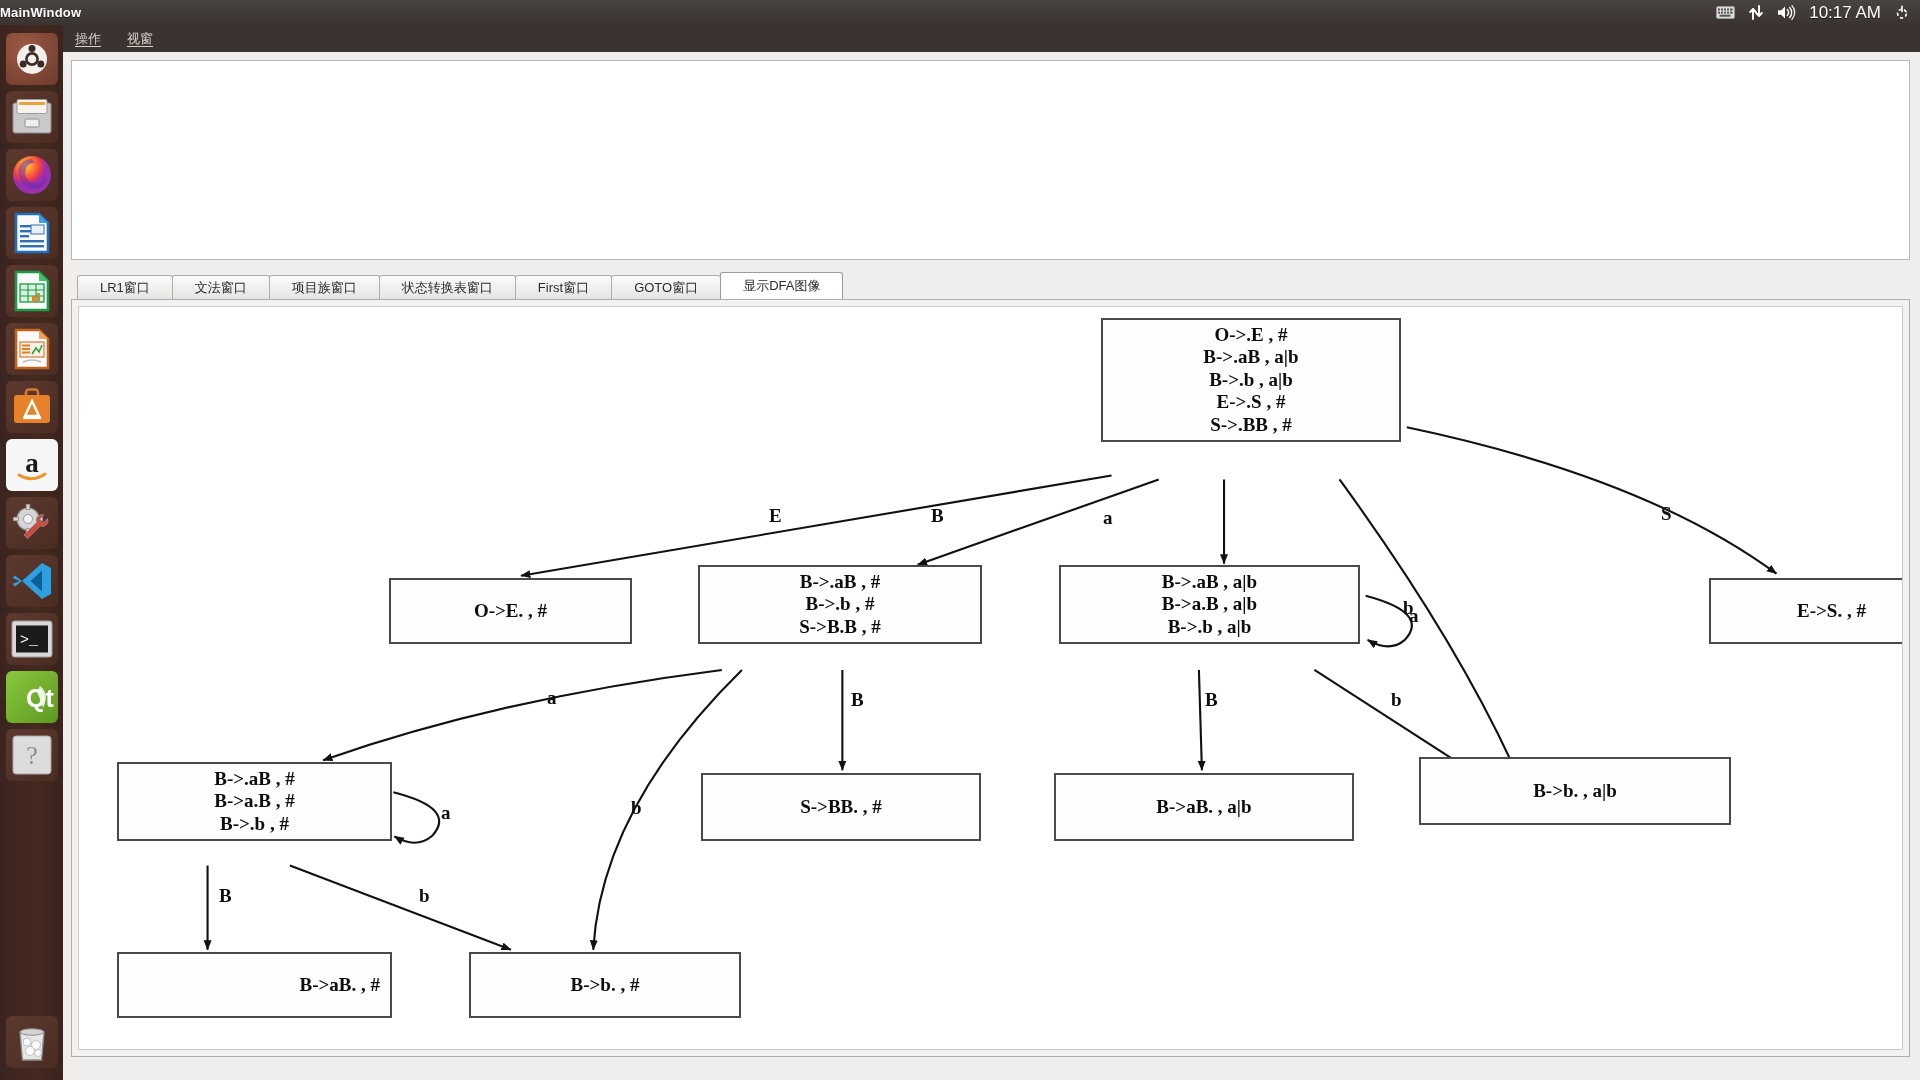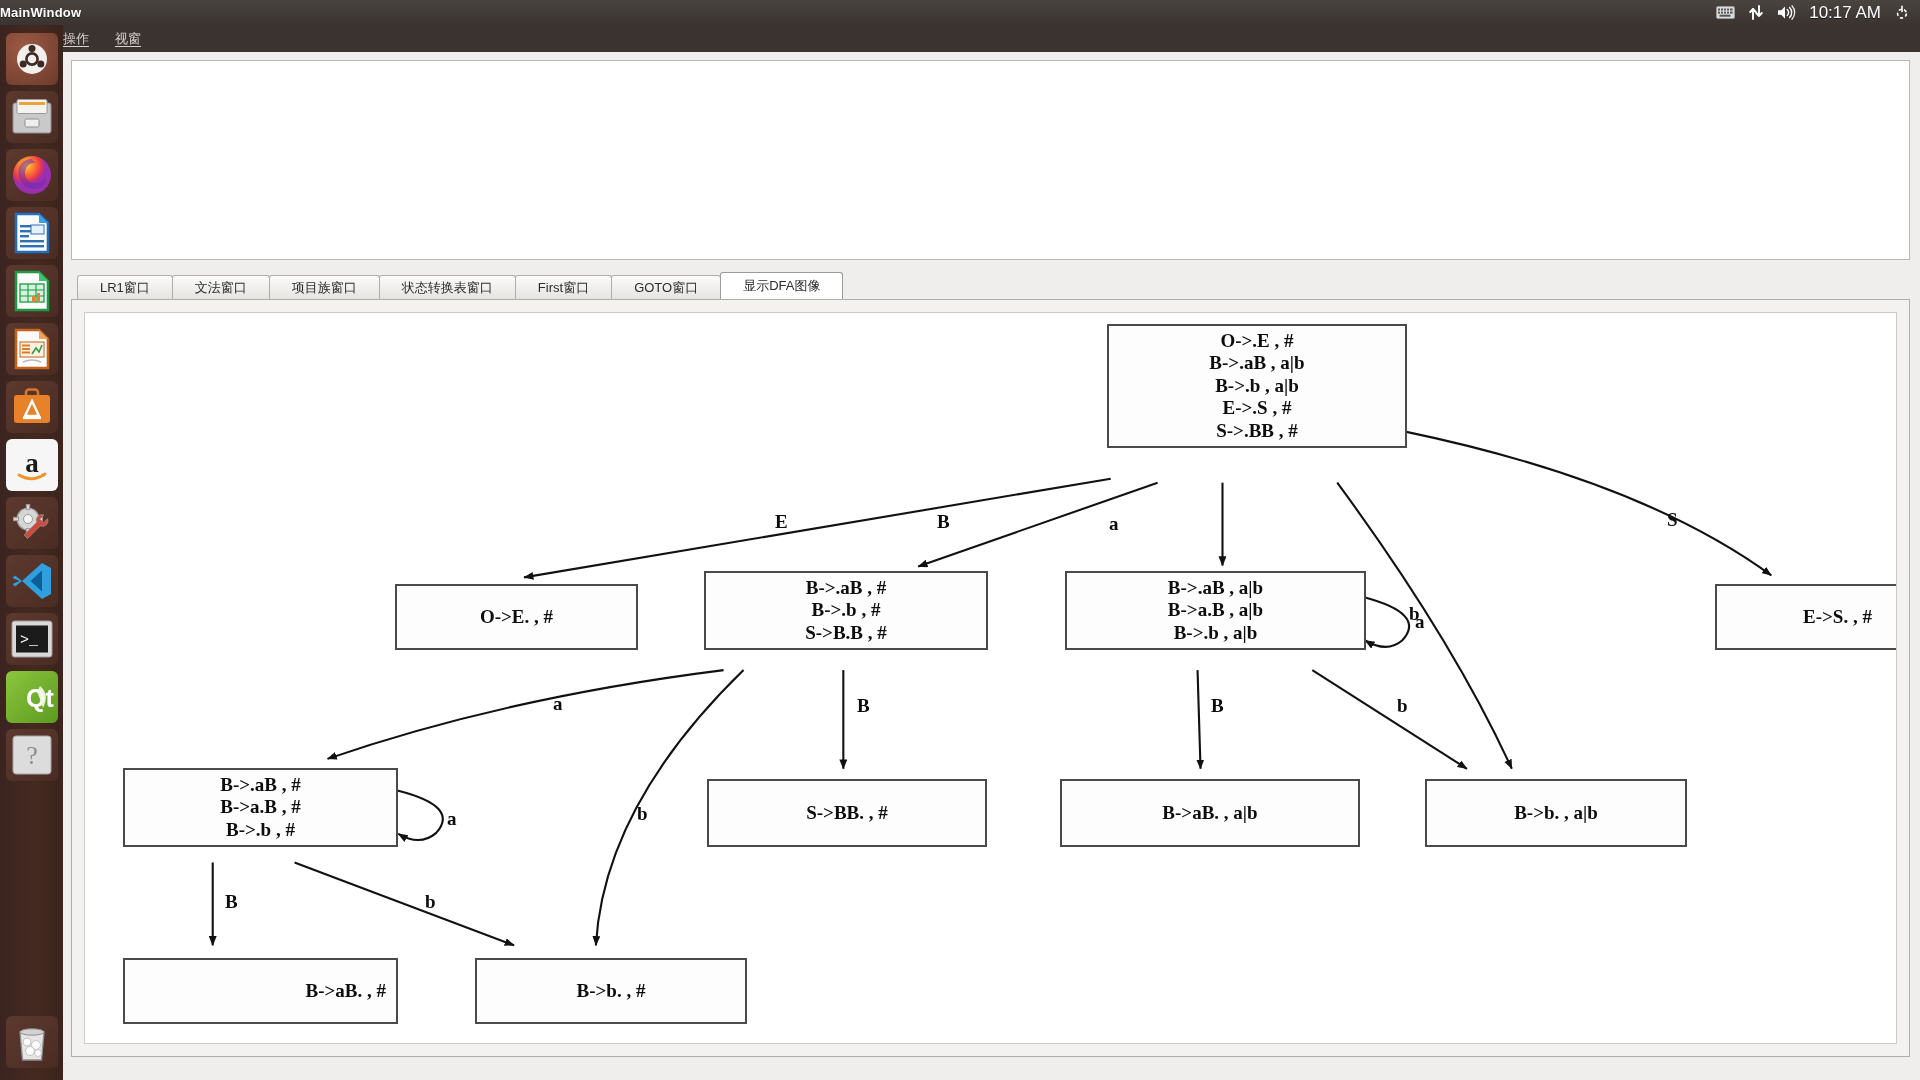--- a/index.html
+++ b/index.html
@@ -43,21 +43,21 @@
   .lnk svg, .lnk .glyph { display:block; }
   #trash-slot { position:absolute; left:0; bottom:6px; width:63px; }
 
   
   #app-window {
     position:absolute; left:63px; top:25px; width:1857px; height:1055px;
     background:#efeeec;
   }
   #menubar {
     height:27px; background:#3a3330; display:flex; align-items:center;
-    padding-left:0; gap:26px;
+    padding-left:12px; gap:26px;
   }
   .menu-item {
     font-size:13px; color:#d8d2cc; text-decoration:underline;
     text-underline-offset:3px; cursor:default;
   }
   #window-body {
     position:absolute; left:0; top:27px; width:1857px; height:1028px;
     background:#efeeec; padding:8px 10px 8px 8px;
   }
 
@@ -90,21 +90,21 @@
     border-color:#9d9b98;
     position:relative; z-index:3;
   }
 
   
   #tabpage {
     position:relative;
     height:758px;
     background:#f3f2f0;
     border:1px solid #b0aeab;
-    padding:12px;
+    padding:6px;
   }
   #dfa-canvas {
     position:relative;
     width:100%; height:100%;
     background:#ffffff;
     border:1px solid #cdcbc8;
     overflow:hidden;
   }
   #dfa-svg { position:absolute; left:0; top:0; width:100%; height:100%; }
 
@@ -446,21 +446,21 @@
         </div>
 
         <div class="node" style="left:622px; top:466px; width:280px; height:68px;">
           <span class="ln">S-&gt;BB. , #</span>
         </div>
 
         <div class="node" style="left:975px; top:466px; width:300px; height:68px;">
           <span class="ln">B-&gt;aB. , a|b</span>
         </div>
 
-        <div class="node" style="left:1340px; top:466px; width:262px; height:68px;">
+        <div class="node" style="left:1340px; top:450px; width:312px; height:68px;">
           <span class="ln">B-&gt;b. , a|b</span>
         </div>
 
         <div class="node" style="left:38px; top:645px; width:275px; height:66px;align-items:flex-end;">
           <span class="ln">B-&gt;aB. , #</span>
         </div>
 
         <div class="node" style="left:390px; top:645px; width:272px; height:66px;">
           <span class="ln">B-&gt;b. , #</span>
         </div>

